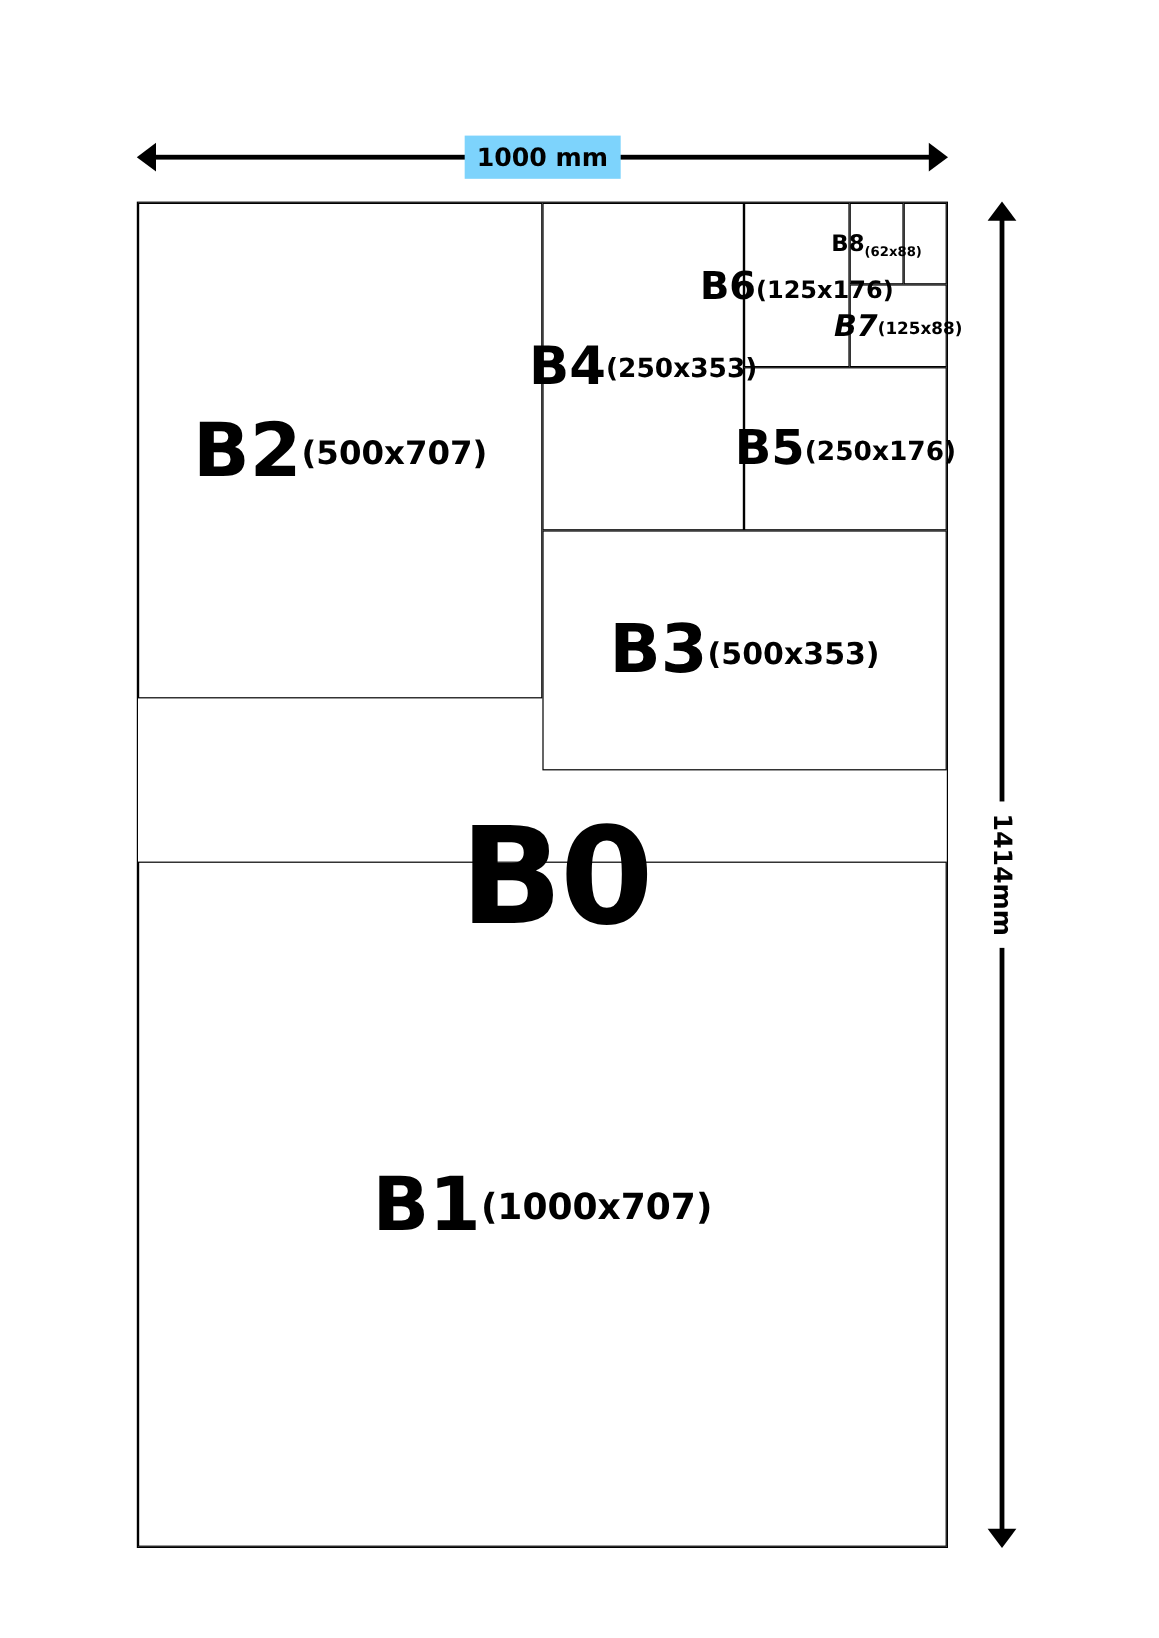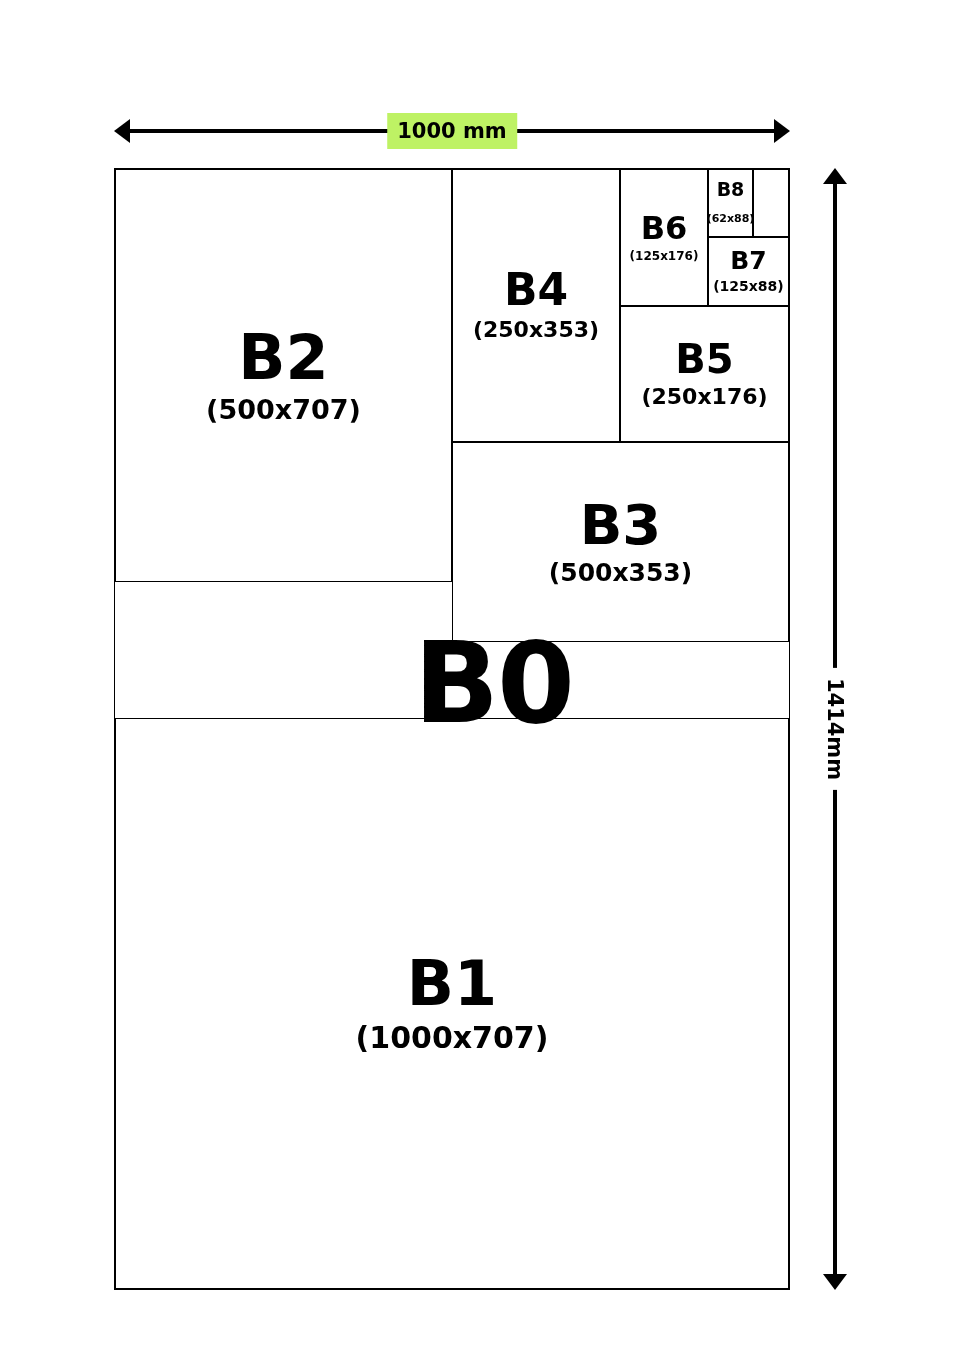--- a/index.html
+++ b/index.html
@@ -47,21 +47,21 @@
   }
   #width-dim .arrow-right {
     right: 0;
     border-left: 16px solid #000;
   }
   #width-dim .label {
     position: absolute;
     left: 50%;
     top: 0;
     transform: translateX(-50%);
-    background: #bef264;
+    background: #7dd3fc;
     padding: 0 10px;
     font-size: 21px;
     font-weight: bold;
     line-height: 36px;
     white-space: nowrap;
   }
 
   
   #height-dim {
     position: absolute;
@@ -116,21 +116,21 @@
     height: 1122px;
     border: 1px solid #000;
     box-sizing: border-box;
     background: #ffffff;
   }
   .box {
     position: absolute;
     box-sizing: border-box;
     border: 1px solid #000;
     display: flex;
-    flex-direction: column;
+    flex-direction: row;
     align-items: center;
     justify-content: center;
     text-align: center;
     background: transparent;
   }
   .box .name {
     font-weight: bold;
     line-height: 1.0;
   }
   .box .dims {
@@ -160,42 +160,42 @@
   #box-b4 .dims { font-size: 22px; }
 
   
   #box-b5 { left: 505px; top: 137px; width: 169px; height: 136px; }
   #box-b5 .name { font-size: 40px; }
   #box-b5 .dims { font-size: 22px; }
 
   
   #box-b6 { left: 505px; top: 0; width: 88px; height: 137px; }
   #box-b6 .name { font-size: 32px; }
-  #box-b6 .dims { font-size: 12px; }
+  #box-b6 .dims { font-size: 20px; }
 
   
   #box-b7 { left: 593px; top: 68px; width: 81px; height: 69px; }
-  #box-b7 .name { font-size: 25px; }
+  #box-b7 .name { font-size: 25px; font-style: italic; }
   #box-b7 .dims { font-size: 14px; }
 
   
   #box-b8 { left: 593px; top: 0; width: 45px; height: 68px; }
   #box-b8 .name { font-size: 19px; }
   #box-b8 .dims { font-size: 11px; margin-top: 14px; }
 
   
   #box-b9 { left: 638px; top: 0; width: 36px; height: 68px; }
 
   
   #label-b0 {
     position: absolute;
     left: 238px;
-    top: 458px;
+    top: 506px;
     width: 220px;
-    text-align: right;
+    text-align: center;
     font-size: 112px;
     font-weight: bold;
     line-height: 1.0;
     letter-spacing: -2px;
     pointer-events: none;
   }
 </style>
 </head>
 <body>
 

